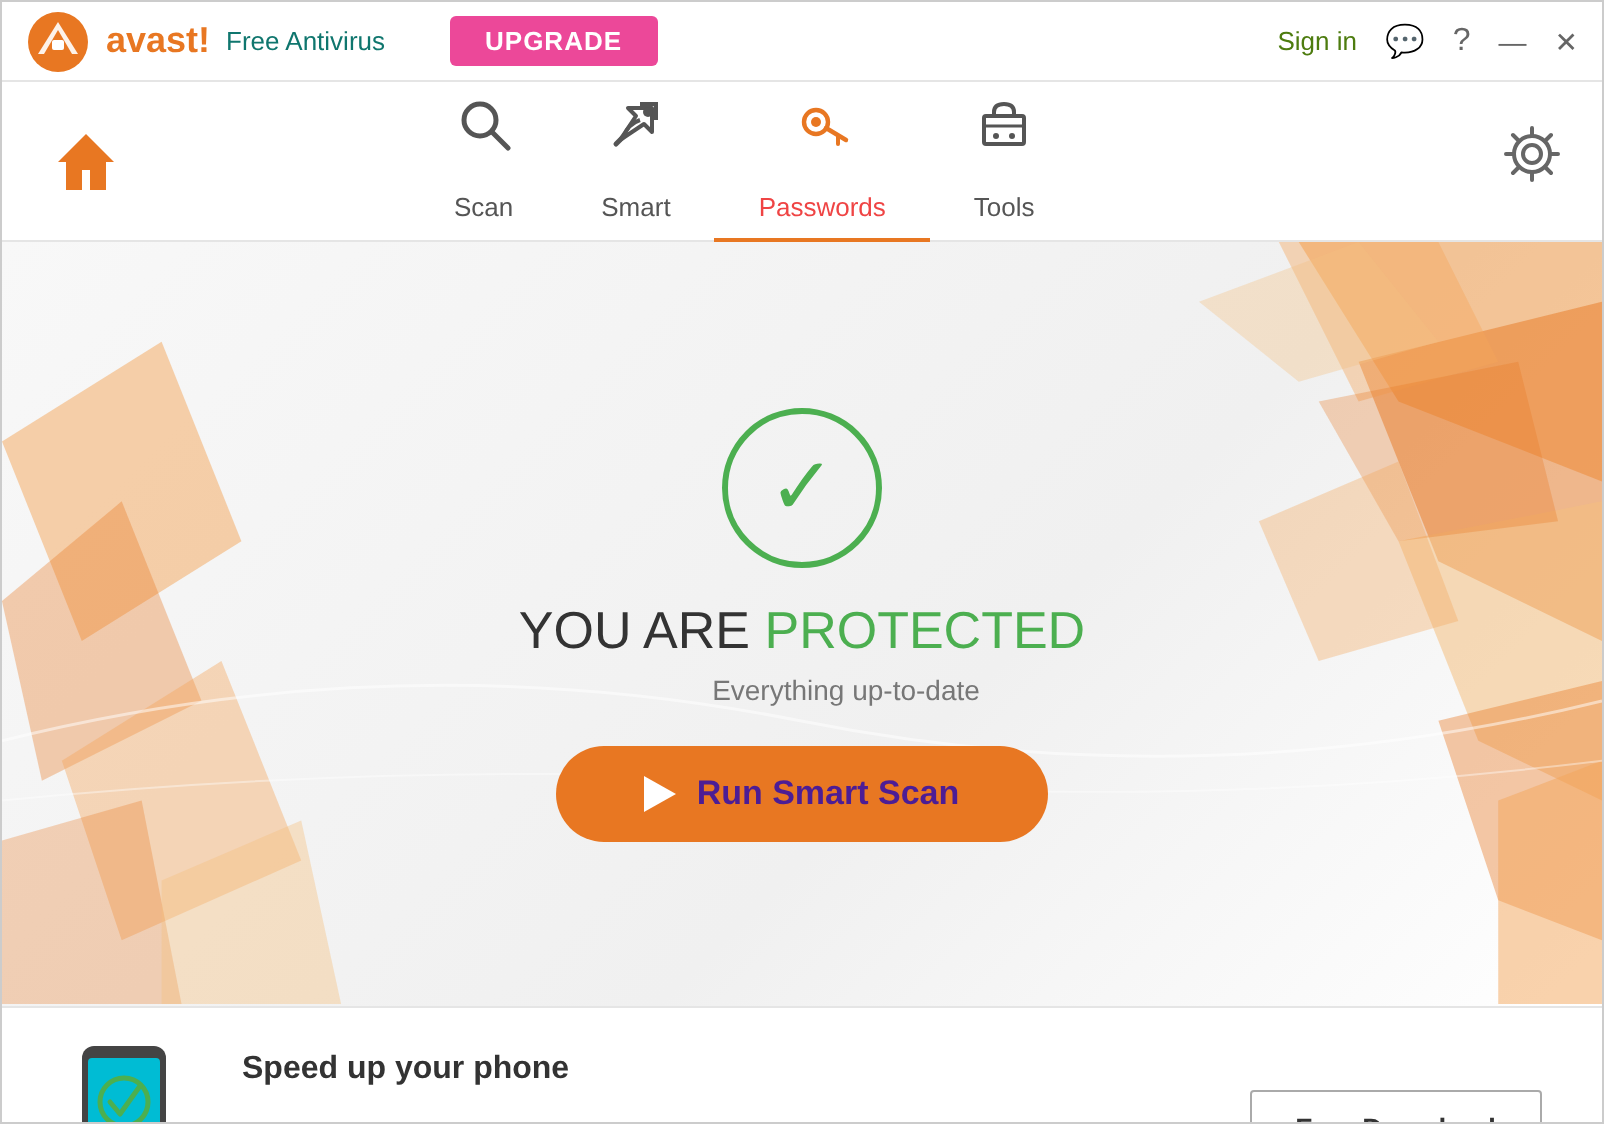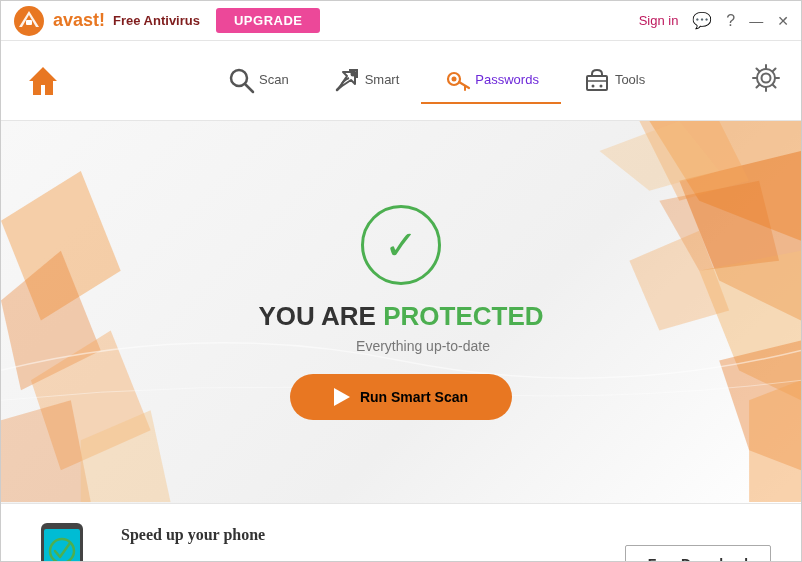--- a/index.html
+++ b/index.html
@@ -13,34 +13,35 @@
     }
 
     
     #titlebar {
       display: flex;
       align-items: center;
       height: 40px;
       background: #fff;
       padding: 16px 12px;
       border-bottom: 1px solid #e5e5e5;
+      gap: 16px;
     }
     #logo-area {
       display: flex;
       align-items: center;
       gap: 8px;
     }
     #logo-icon {
       width: 32px;
       height: 32px;
     }
     #app-name {
       font-size: 13px;
-      color: #7f1d1d;
-      font-weight: 700;
+      color: #0f766e;
+      font-weight: 400;
     }
     #upgrade-btn {
       margin-left: 16px;
       background: #ec4899;
       color: #fff;
       border: none;
       padding: 5px 18px;
       font-size: 13px;
       font-weight: 700;
       border-radius: 3px;
@@ -48,21 +49,21 @@
       letter-spacing: 0.5px;
     }
     #titlebar-right {
       margin-left: auto;
       display: flex;
       align-items: center;
       gap: 14px;
     }
     #sign-in-link {
       font-size: 13px;
-      color: #be185d;
+      color: #4d7c0f;
       cursor: pointer;
       text-decoration: none;
       margin-left: 17px;
     }
     .titlebar-icon {
       font-size: 16px;
       color: #666;
       cursor: pointer;
     }
     .win-btn {
@@ -88,37 +89,37 @@
       height: 44px;
       cursor: pointer;
     }
     #nav-items {
       display: flex;
       gap: 0;
       margin-left: 140px;
     }
     .nav-item {
       display: flex;
-      flex-direction: row;
-      align-items: center;
-      gap: 4px;
+      flex-direction: column;
+      align-items: center;
+      gap: 20px;
       padding: 8px 22px;
       cursor: pointer;
       border-bottom: 2px solid transparent;
     }
     .nav-item.active { border-bottom: 2px solid #e87722; }
     .nav-icon {
       font-size: 24px;
       color: #555;
     }
     .nav-label {
       font-size: 13px;
       color: #555;
     }
-    .nav-label.passwords-label { color: #6d28d9; }
+    .nav-label.passwords-label { color: #ef4444; }
     #settings-btn {
       margin-left: auto;
       cursor: pointer;
       font-size: 24px;
       color: #666;
     }
 
     
     #main {
       position: relative;
@@ -156,40 +157,40 @@
       justify-content: center;
       background: transparent;
     }
     #check-mark {
       font-size: 40px;
       color: #4caf50;
       line-height: 1;
     }
     #status-text {
       font-size: 26px;
-      font-weight: 700;
+      font-weight: 400;
       color: #333;
       text-transform: uppercase;
       margin-top: 6px;
     }
     #status-text .protected-word {
       color: #4caf50;
     }
     #subtitle {
       font-size: 14px;
       color: #777;
       margin-top: -4px;
       margin-left: 44px;
     }
     #run-scan-btn {
       background: #e87722;
-      color: #000000;
+      color: #4c1d95;
       border: none;
       padding: 14px 44px;
-      font-size: 14px;
+      font-size: 17px;
       font-weight: 600;
       border-radius: 30px;
       cursor: pointer;
       display: flex;
       align-items: center;
       gap: 10px;
       margin-top: 10px;
     }
     #play-icon {
       width: 0;
@@ -216,21 +217,20 @@
       position: relative;
     }
     #banner-text {
       flex: 1;
     }
     #banner-title {
       font-size: 16px;
       font-weight: 700;
       color: #333;
       margin-bottom: 18px;
-      font-family: Liberation Serif, serif;
     }
     #banner-desc {
       font-size: 13px;
       color: #e87722;
       line-height: 1.5;
     }
     #free-download-btn {
       background: #fff;
       color: #333;
       border: 1px solid #aaa;

